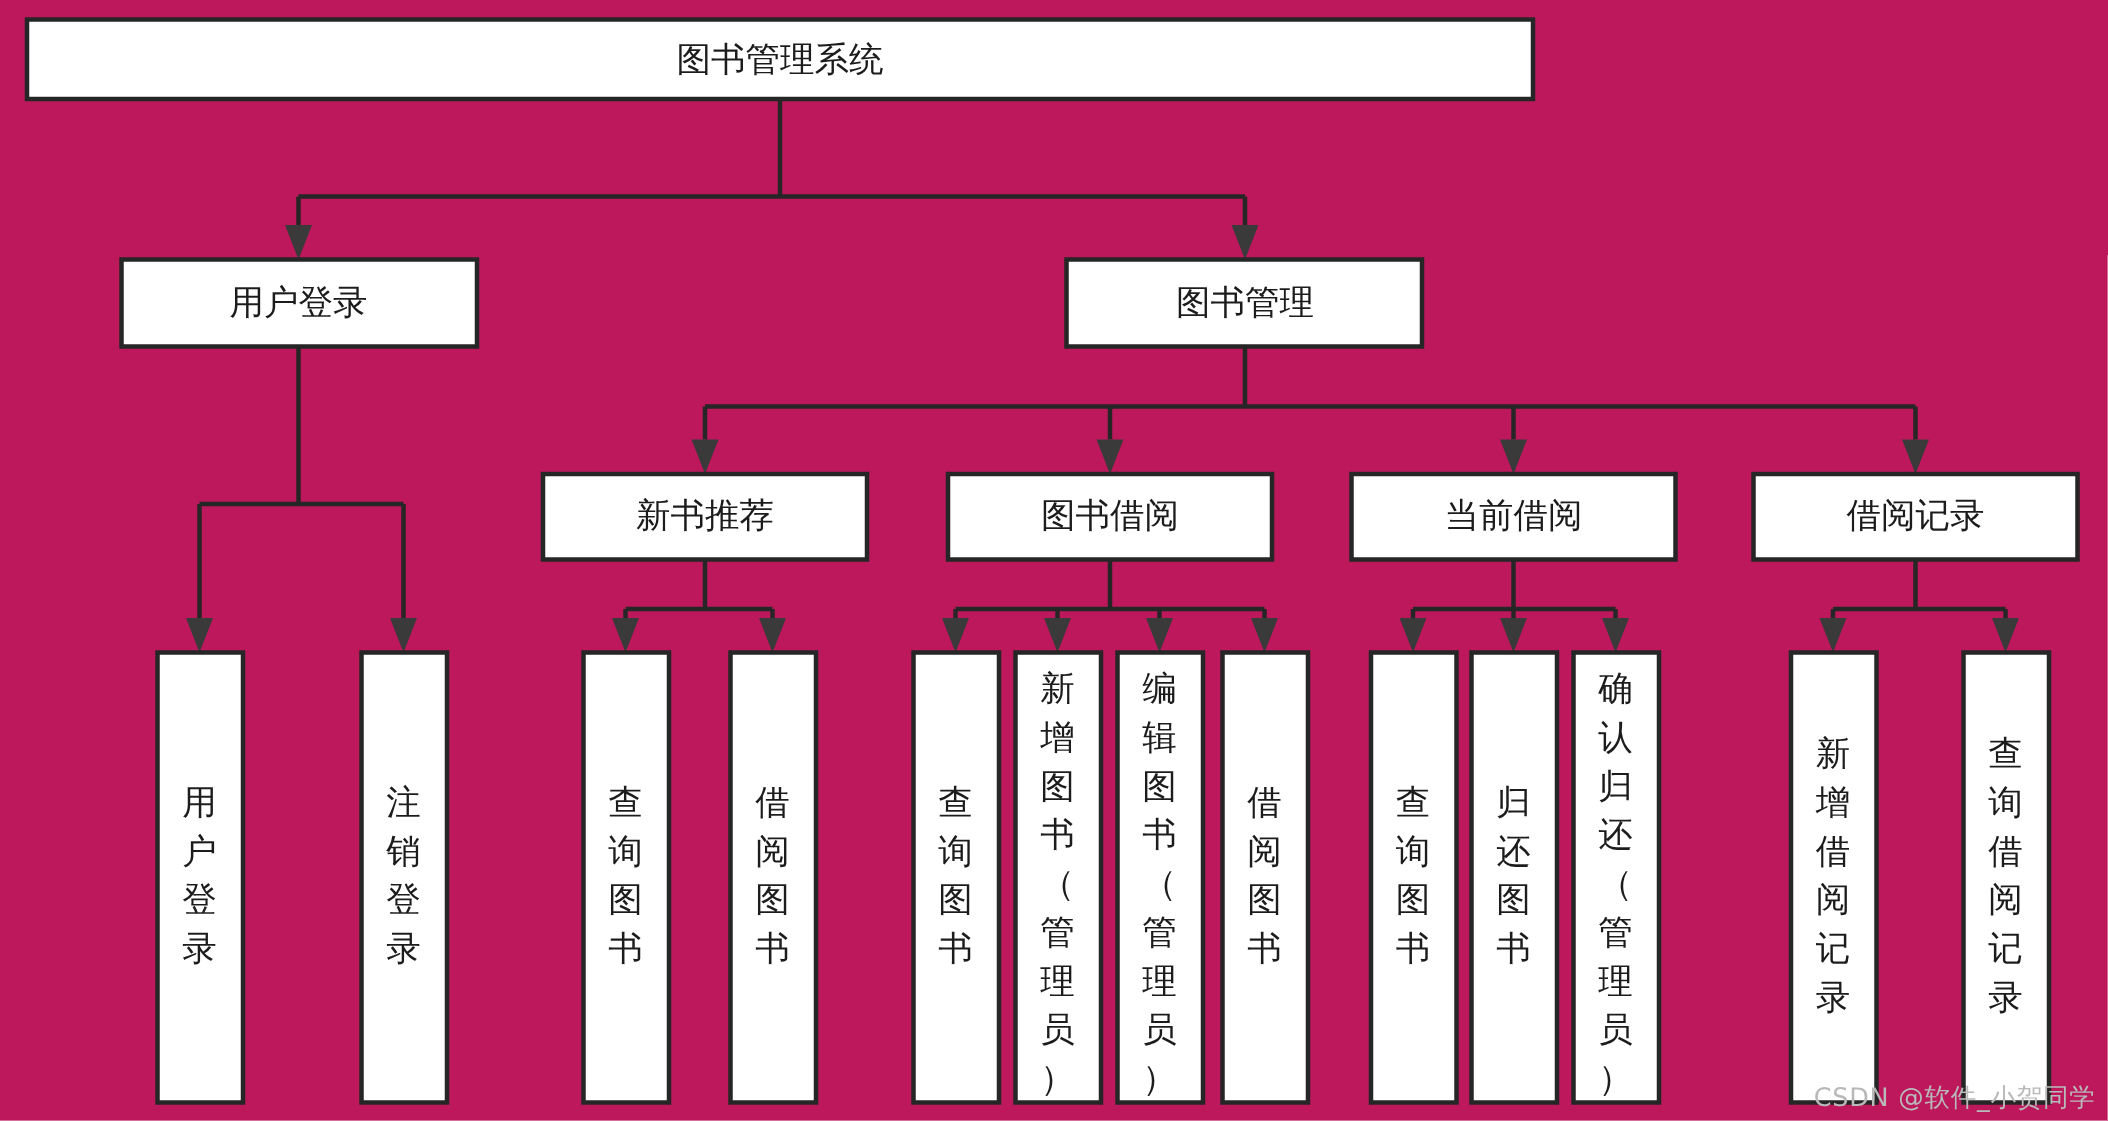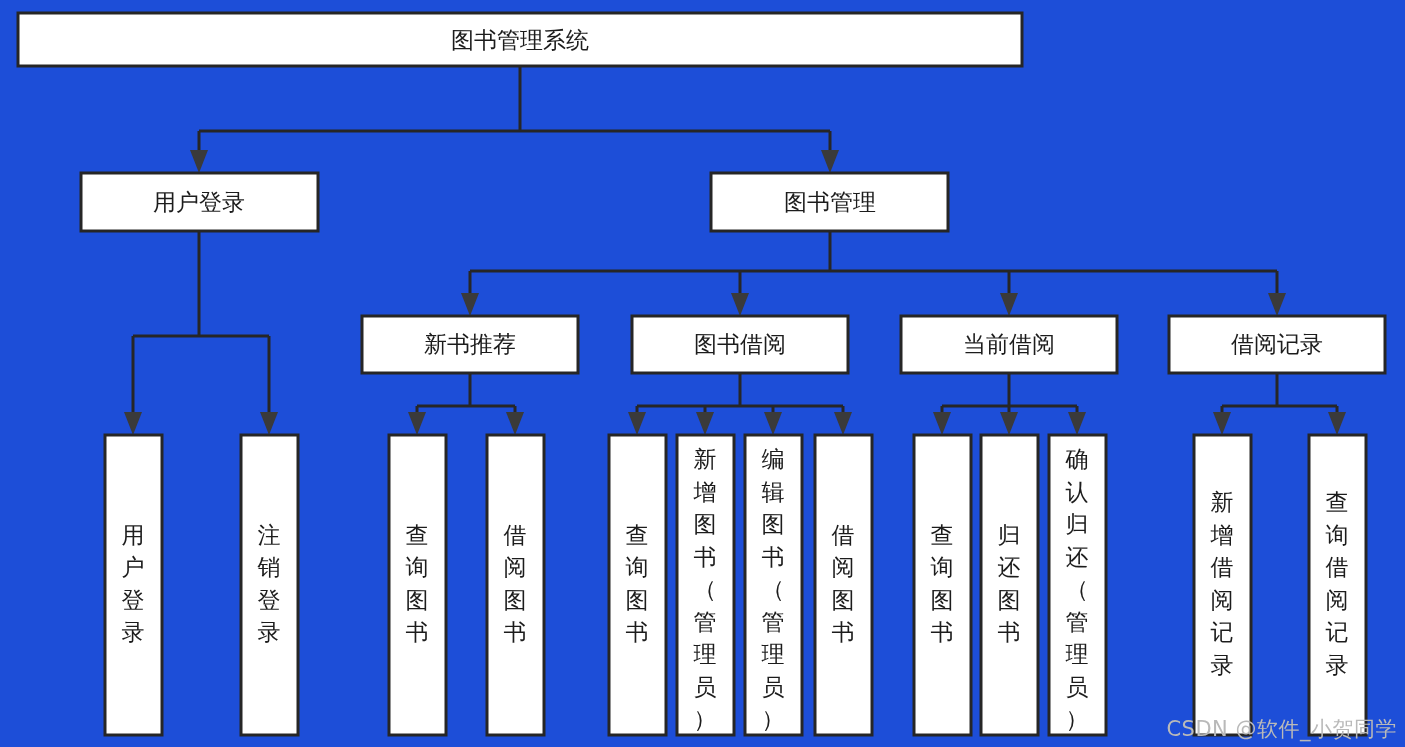--- a/index.html
+++ b/index.html
@@ -11,21 +11,21 @@
   body {
     width: 1405px;
     height: 747px;
     overflow: hidden;
     font-family: "DejaVu Sans", "Liberation Sans", sans-serif;
   }
   #diagram-root {
     position: relative;
     width: 1405px;
     height: 747px;
-    background: #1d4ed8;
+    background: #be185d;
   }
   svg#chart-svg {
     position: absolute;
     left: 0;
     top: 0;
     width: 1405px;
     height: 747px;
     display: block;
   }
   .node-rect {
@@ -54,21 +54,21 @@
     font-family: "DejaVu Sans", "Liberation Sans", sans-serif;
     font-size: 23px;
     fill: #1c1c1c;
     text-anchor: middle;
   }
   .watermark-text {
     position: absolute;
     right: 8px;
     bottom: 4px;
     font-family: "DejaVu Sans", "Liberation Sans", sans-serif;
-    font-size: 21px;
+    font-size: 17px;
     color: #b9b9b9;
     letter-spacing: 0.5px;
     white-space: nowrap;
     user-select: none;
   }
 </style>
 </head>
 <body>
 
 <div id="diagram-root">

